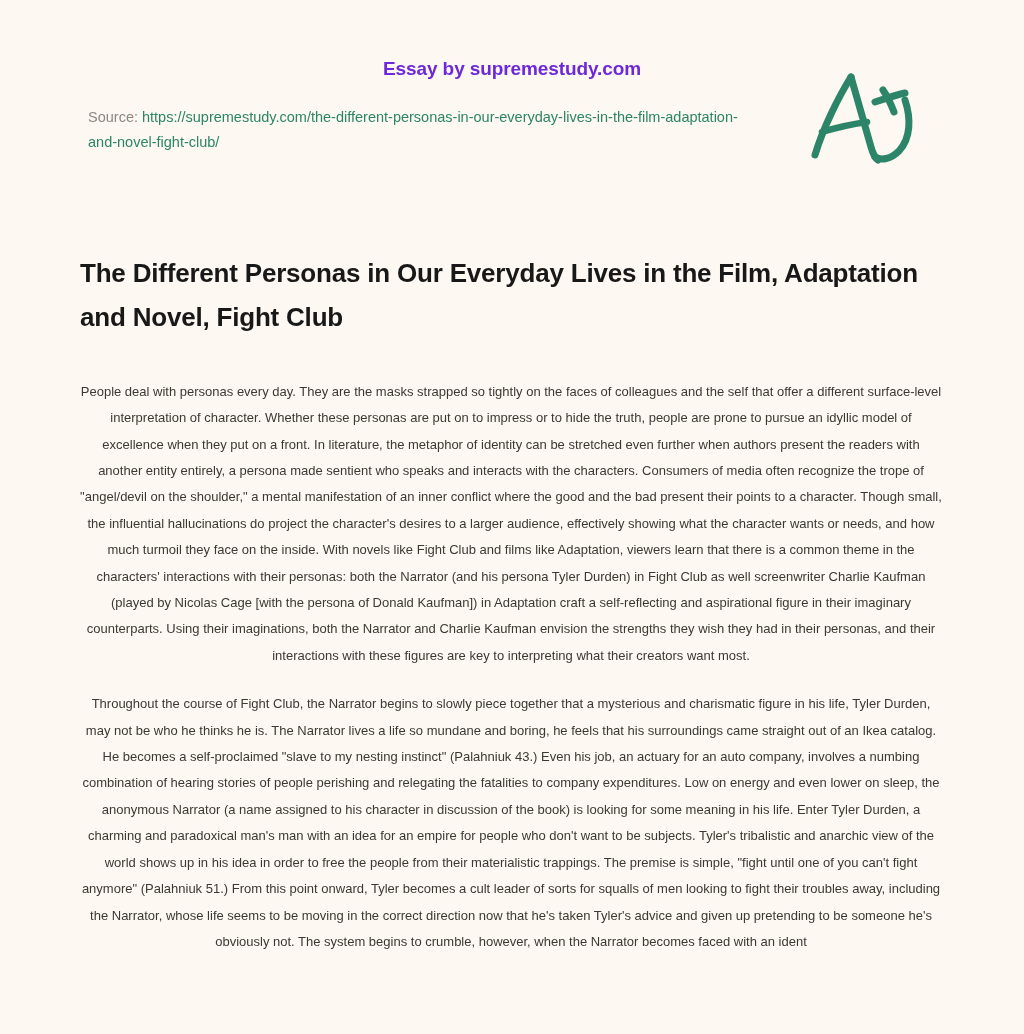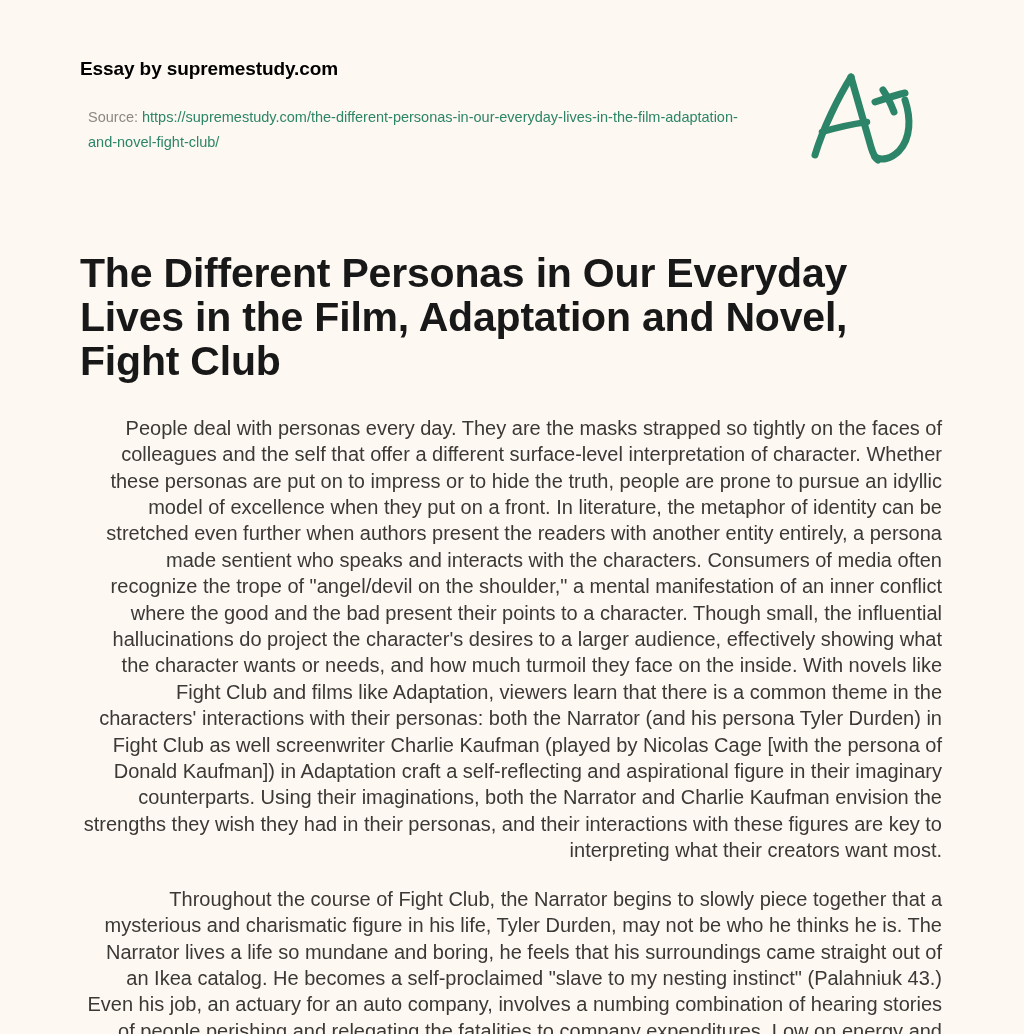--- a/index.html
+++ b/index.html
@@ -25,24 +25,25 @@
 
   
   .header {
     position: relative;
     padding-top: 58px;
   }
 
   .essay-by {
     font-size: 19px;
     font-weight: bold;
-    color: #000000;
+    color: #6d28d9;
     letter-spacing: -0.1px;
     margin: 0 0 24px 0;
     line-height: 1.2;
+    text-align: center;
   }
 
   .source-line {
     font-size: 14.5px;
     line-height: 25px;
     color: #8d8880;
     max-width: 660px;
     margin: 8px;
     word-break: break-word;
   }
@@ -67,40 +68,40 @@
   .logo svg {
     display: block;
     width: 100%;
     height: 100%;
   }
 
   
   .doc-title {
     margin: 0;
     padding-top: 88px;
-    font-size: 41px;
+    font-size: 26px;
     font-weight: bold;
     line-height: 44px;
     color: #181818;
     letter-spacing: -0.2px;
     max-width: 860px;
   }
 
   
   .body-copy {
     padding-top: 27px;
     max-width: 862px;
   }
 
   .body-copy p {
-    margin: 5px 0 22px 0;
-    font-size: 20px;
+    margin: 13px 0 22px 0;
+    font-size: 13px;
     line-height: 26.4px;
     color: #3b3936;
-    text-align: right;
+    text-align: center;
   }
 
   .body-copy p:last-child {
     margin-bottom: 0;
   }
 </style>
 </head>
 <body>
 
 <div class="page">

